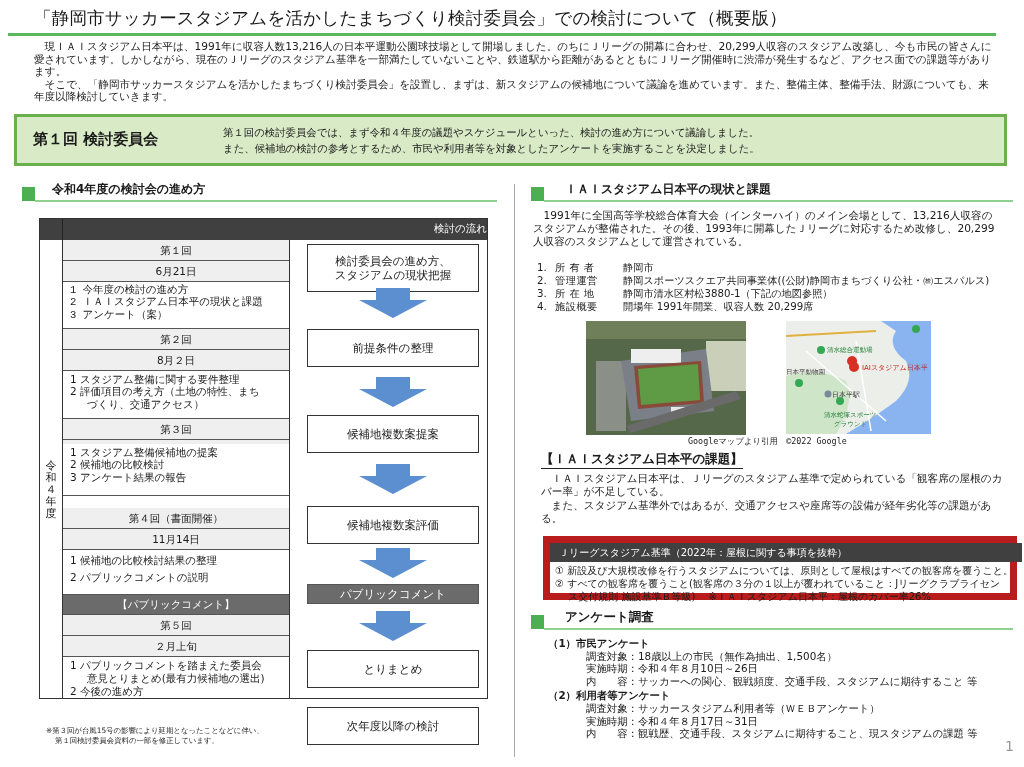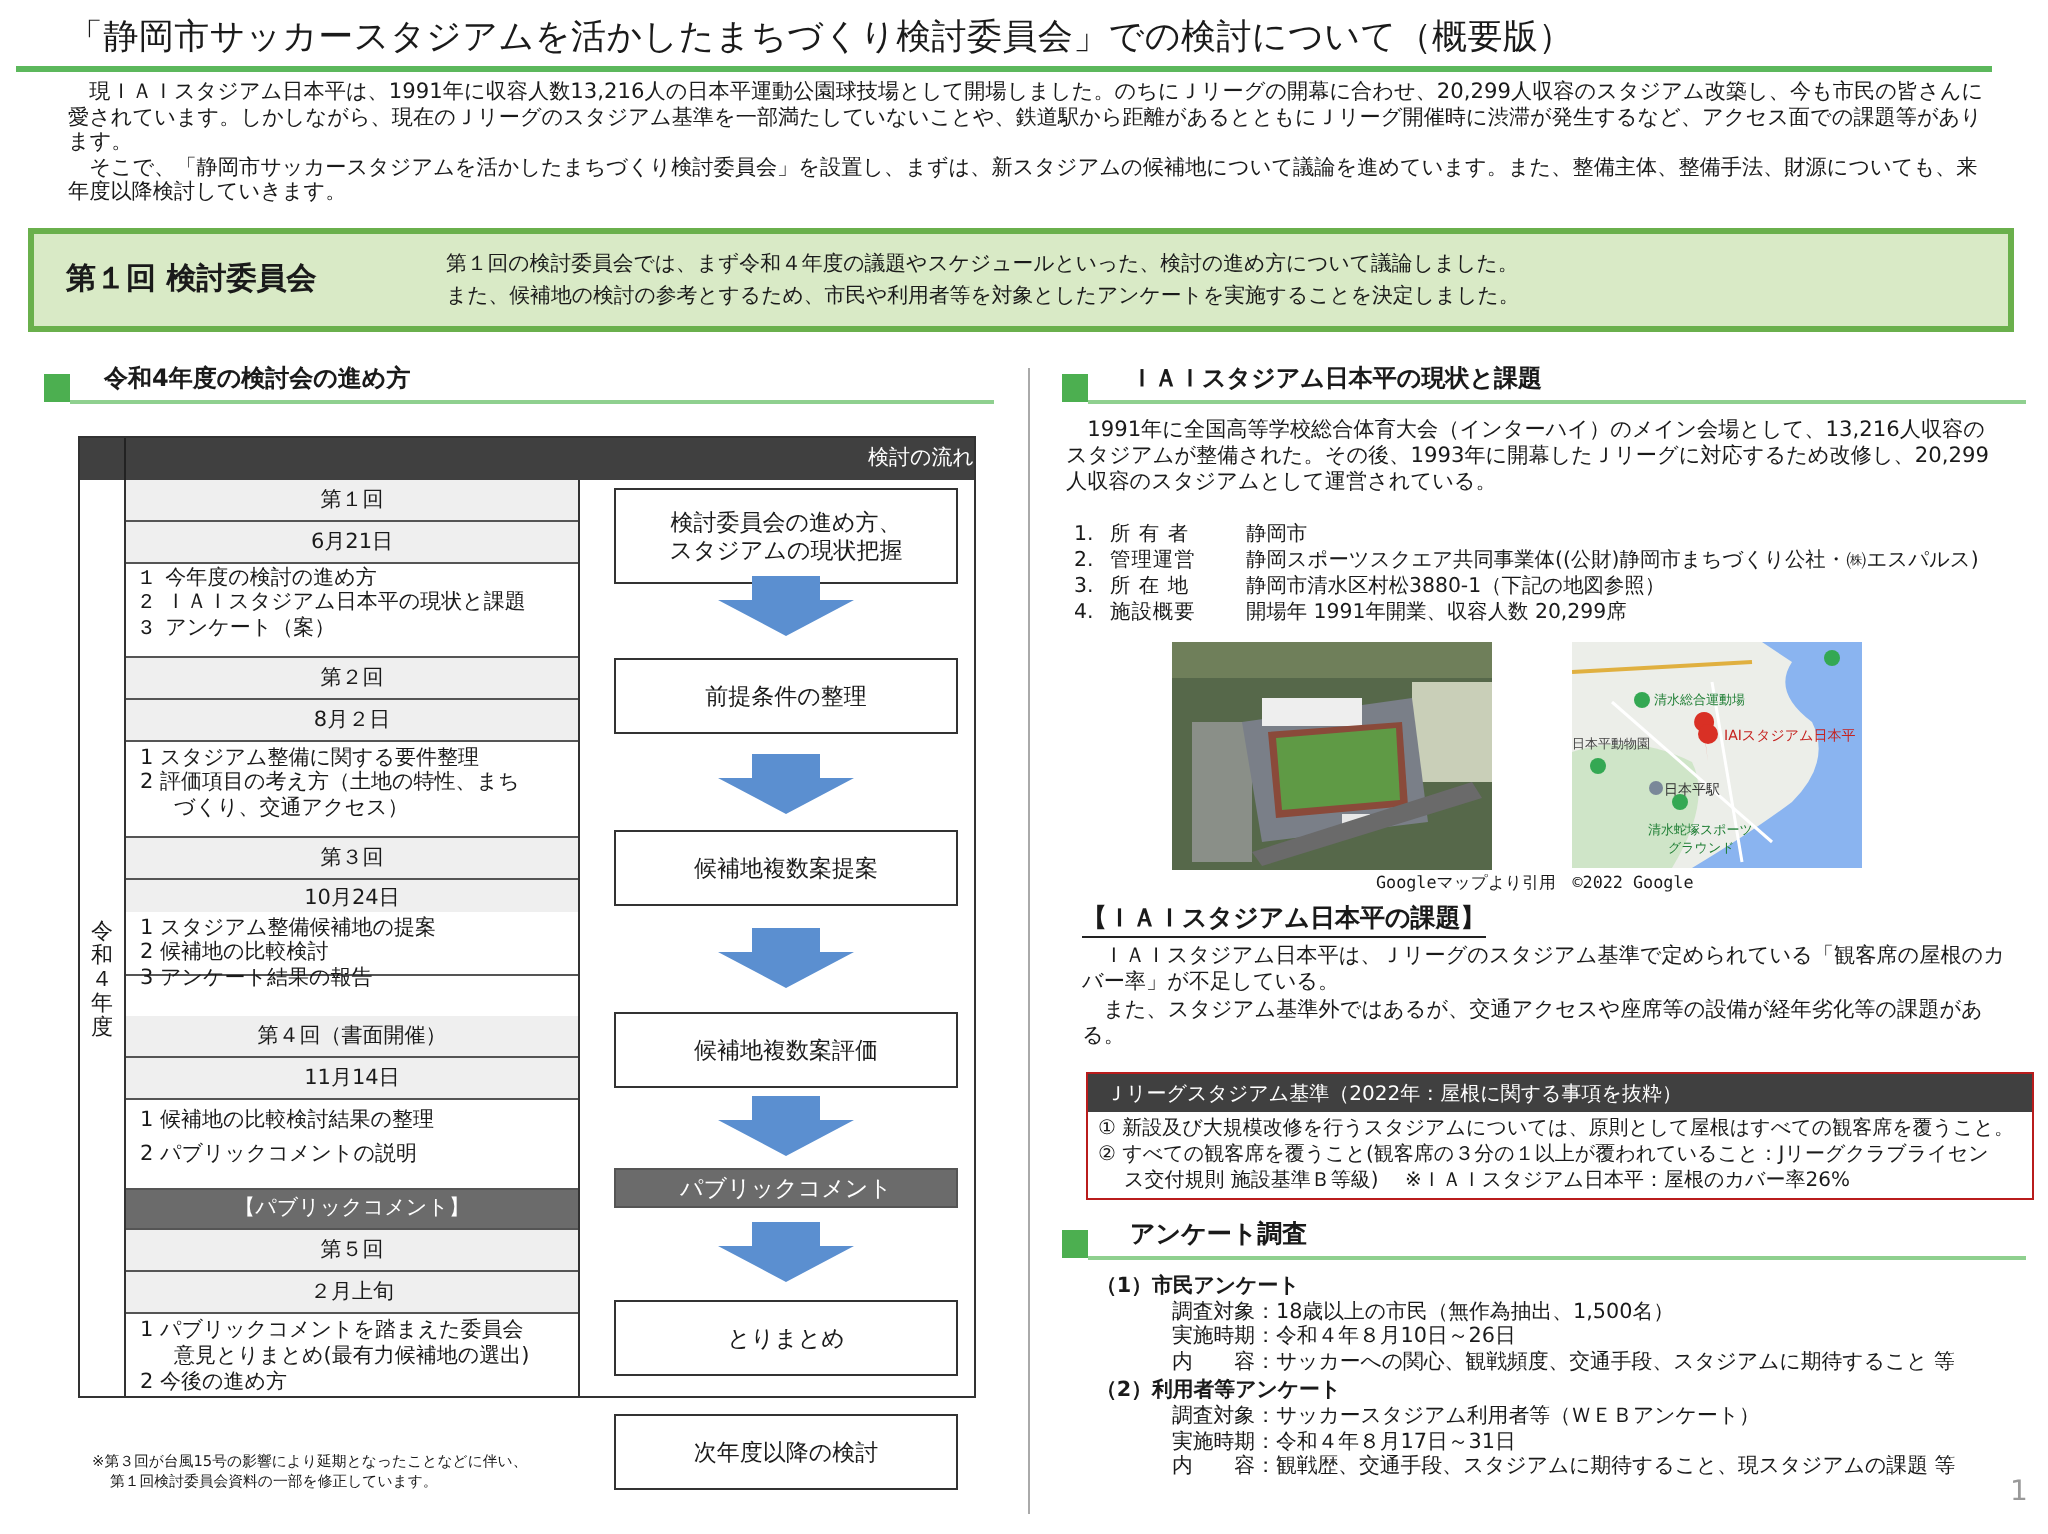--- a/index.html
+++ b/index.html
@@ -53,21 +53,21 @@
   .facts .fl { width: 68px; letter-spacing: 0.5px; }
 
   .photo { position: absolute; left: 586px; top: 321px; width: 160px; height: 114px; overflow: hidden; background: #5a6b4a; }
   .map { position: absolute; left: 786px; top: 321px; width: 145px; height: 113px; overflow: hidden; background: #e8eae6; }
   .credit { position: absolute; left: 688px; top: 436px; font-family: "DejaVu Sans Mono", monospace; font-size: 8.4px; white-space: nowrap; text-align: center; }
 
   .issue-head { position: absolute; left: 541px; top: 451px; font-size: 12.5px; font-weight: bold; white-space: nowrap; border-bottom: 1.5px solid #222; padding-bottom: 0px; }
   .issue-para { position: absolute; left: 541px; top: 472px; width: 470px; font-size: 10.6px; line-height: 13.3px; }
   .issue-para p { text-indent: 1em; }
 
-  .std-box { position: absolute; left: 543px; top: 536px; width: 474px; height: 64px; border: 1px solid #b91c1c; }
+  .std-box { position: absolute; left: 543px; top: 536px; width: 474px; height: 64px; border: 7px solid #b91c1c; }
   .std-box .sh { position: absolute; left: 0; top: 0; width: 472px; height: 19px; background: #404040; color: #fff; font-size: 10px; padding: 3px 0 0 9px; white-space: nowrap; }
   .std-box .sb { position: absolute; left: 5px; top: 21px; width: 466px; font-size: 10px; line-height: 13px; }
   .std-box .sb .ln { white-space: nowrap; }
   .std-box .sb .ind { padding-left: 13px; white-space: nowrap; }
 
   .survey { position: absolute; left: 548px; top: 637px; font-size: 10.4px; line-height: 12.6px; }
   .survey .sg { margin-bottom: 2px; }
   .survey .sg-title { font-weight: bold; white-space: nowrap; }
   .survey .sl { padding-left: 38px; white-space: nowrap; }
 
@@ -127,21 +127,21 @@
     <div class="row gray" style="top:89px; height:21px; line-height:20px;">第２回</div>
     <div class="row gray" style="top:110px; height:21px; line-height:20px;">8月２日</div>
     <div class="row items" style="top:131px; height:48px;">
       <div class="it">1 スタジアム整備に関する要件整理</div>
       <div class="it">2 評価項目の考え方（土地の特性、まち</div>
       <div class="ind">づくり、交通アクセス）</div>
     </div>
 
     <div class="row gray" style="top:179px; height:21px; line-height:20px;">第３回</div>
     <div class="row gray" style="top:200px; height:20px; line-height:19px;">10月24日</div>
-    <div class="row items" style="top:216px; height:32px;">
+    <div class="row items" style="top:204px; height:52px;">
       <div class="it">1 スタジアム整備候補地の提案</div>
       <div class="it">2 候補地の比較検討</div>
       <div class="it">3 アンケート結果の報告</div>
     </div>
 
     <div class="row gray" style="top:268px; height:21px; line-height:20px;">第４回（書面開催）</div>
     <div class="row gray" style="top:289px; height:21px; line-height:20px;">11月14日</div>
     <div class="row items" style="top:310px; height:45px; line-height:17px;">
       <div class="it">1 候補地の比較検討結果の整理</div>
       <div class="it">2 パブリックコメントの説明</div>

